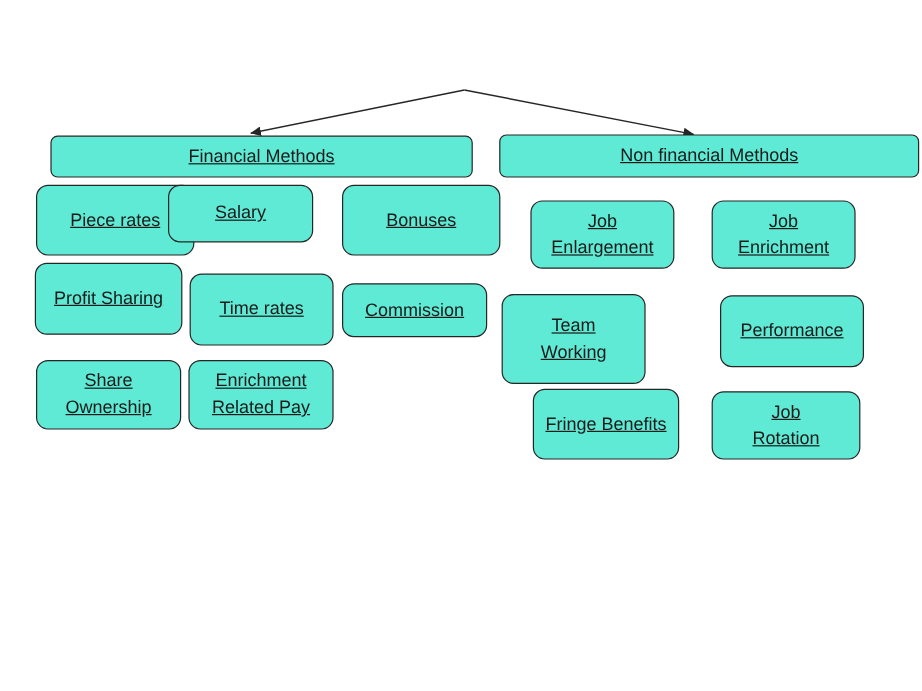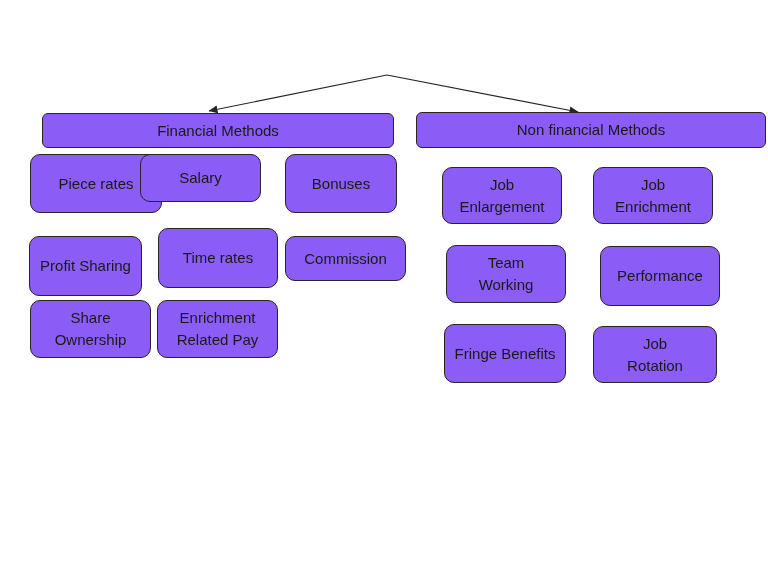--- a/index.html
+++ b/index.html
@@ -28,27 +28,28 @@
     stroke-width: 1.2;
     fill: none;
   }
   .node {
     position: absolute;
     box-sizing: border-box;
     display: flex;
     align-items: center;
     justify-content: center;
     text-align: center;
-    background: #8b5cf6;
+    background: #5eead4;
     border: 1.6px solid #262626;
     border-radius: 10px;
     color: #1a1a1a;
     font-size: 15px;
     line-height: 1.45;
     white-space: pre-line;
+    text-decoration: underline;
   }
   .node.title {
     border-radius: 6px;
     border-width: 1.3px;
     line-height: 1.2;
   }
 </style>
 </head>
 <body>
 
@@ -62,37 +63,37 @@
     </defs>
     <path class="cline" d="M387,75 L209,111" marker-end="url(#arrowhead)"></path>
     <path class="cline" d="M387,75 L578,112" marker-end="url(#arrowhead)"></path>
   </svg>
 
   <div class="node title" style="left:42px; top:113px; width:352px; height:35px">Financial Methods</div>
   <div class="node title" style="left:416px; top:112px; width:350px; height:36px">Non financial Methods</div>
 
   <div class="node" style="left:30px;  top:154px; width:132px; height:59px">Piece rates</div>
   <div class="node" style="left:140px; top:154px; width:121px; height:48px">Salary</div>
-  <div class="node" style="left:285px; top:154px; width:112px; height:59px">Bonuses</div>
+  <div class="node" style="left:285px; top:154px; width:132px; height:59px">Bonuses</div>
 
-  <div class="node" style="left:29px;  top:236px; width:113px; height:60px">Profit Sharing</div>
+  <div class="node" style="left:29px;  top:219px; width:123px; height:60px">Profit Sharing</div>
   <div class="node" style="left:158px; top:228px; width:120px; height:60px">Time rates</div>
   <div class="node" style="left:285px; top:236px; width:121px; height:45px">Commission</div>
 
   <div class="node" style="left:30px;  top:300px; width:121px; height:58px">Share
 Ownership</div>
   <div class="node" style="left:157px; top:300px; width:121px; height:58px">Enrichment
 Related Pay</div>
 
   <div class="node" style="left:442px; top:167px; width:120px; height:57px">Job
 Enlargement</div>
   <div class="node" style="left:593px; top:167px; width:120px; height:57px">Job
 Enrichment</div>
 
-  <div class="node" style="left:446px; top:245px; width:120px; height:58px">Team
+  <div class="node" style="left:418px; top:245px; width:120px; height:75px">Team
 Working</div>
   <div class="node" style="left:600px; top:246px; width:120px; height:60px">Performance</div>
 
   <div class="node" style="left:444px; top:324px; width:122px; height:59px">Fringe Benefits</div>
   <div class="node" style="left:593px; top:326px; width:124px; height:57px">Job
 Rotation</div>
 
 </div>
 
 </body></html>

